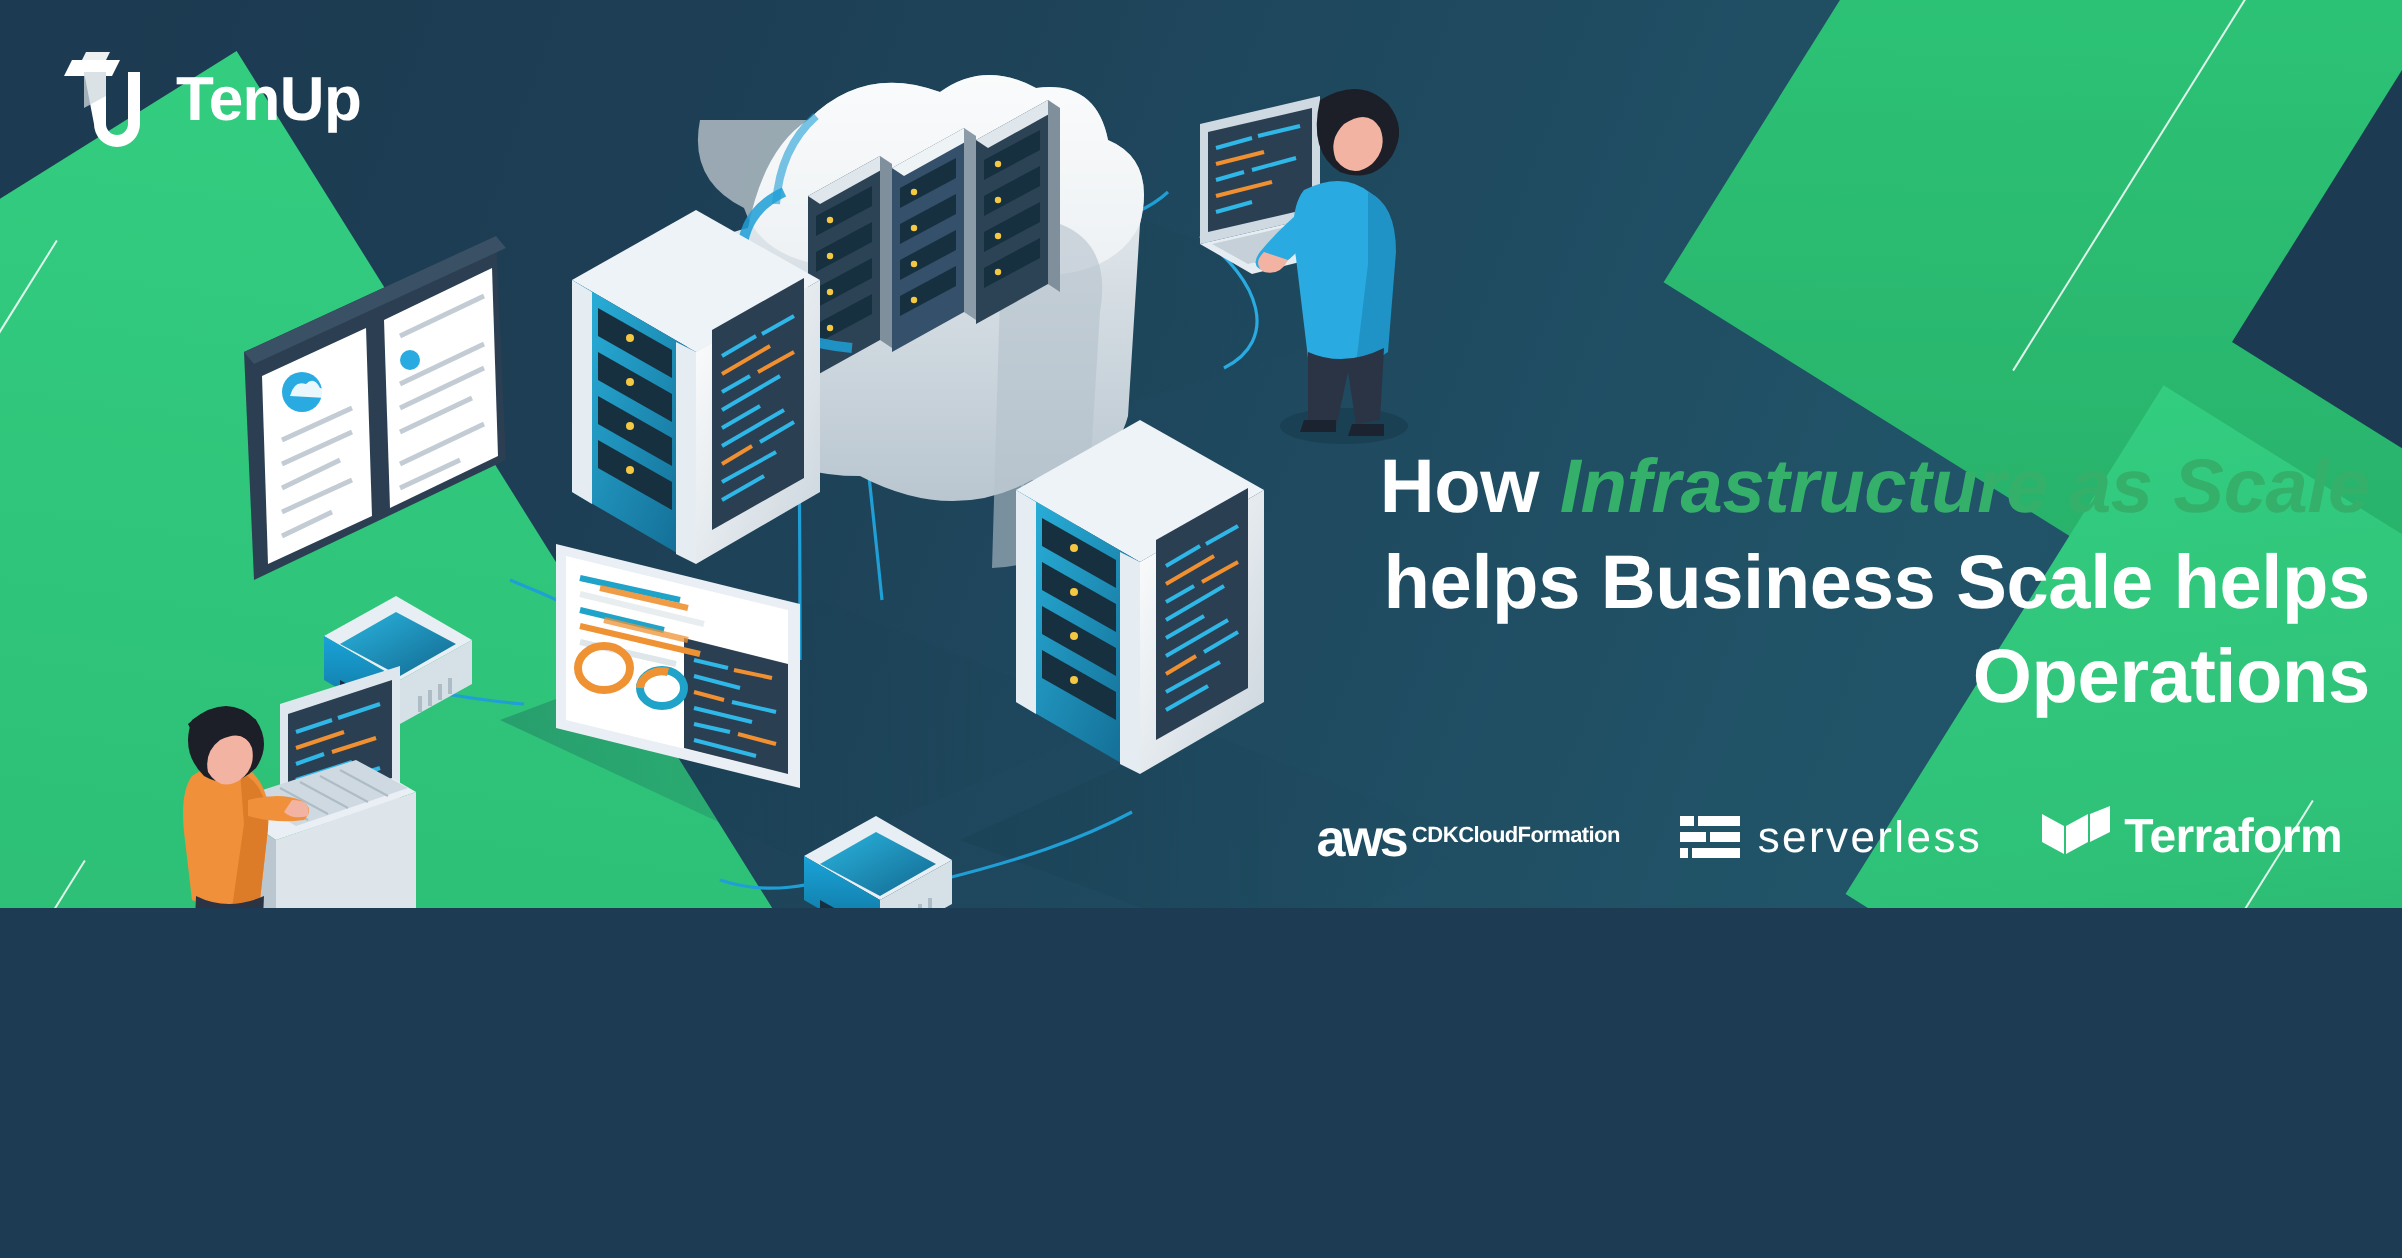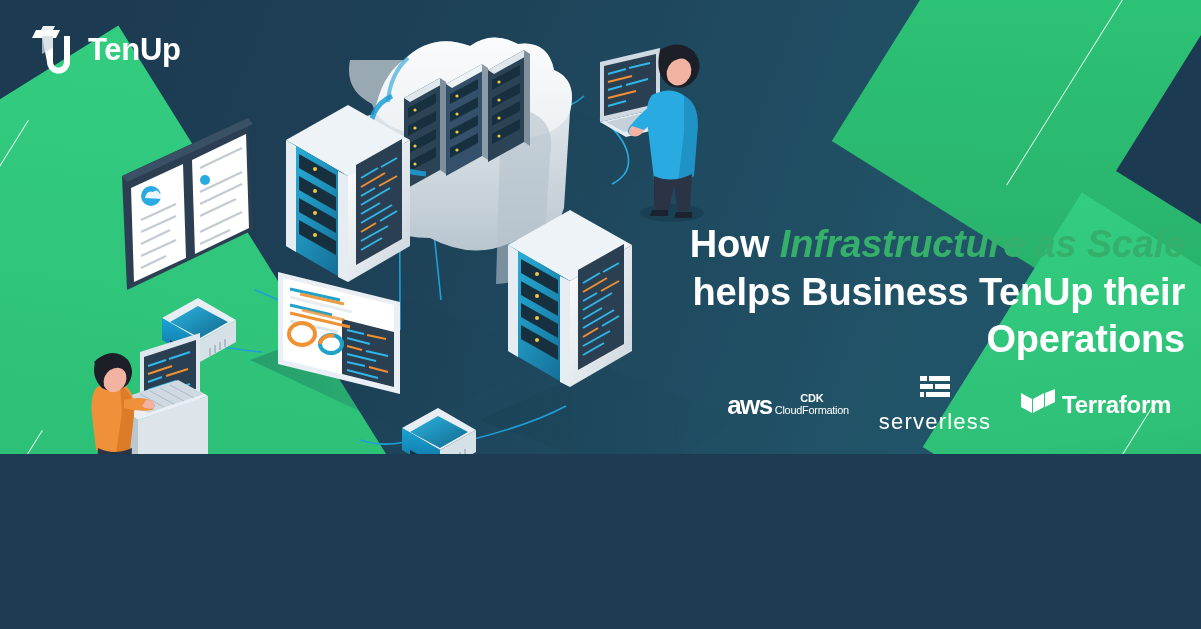--- a/index.html
+++ b/index.html
@@ -40,23 +40,23 @@
   
   .headline{
     position:absolute;right:16px;top:196px;width:520px;text-align:right;
     color:#ffffff;font-size:38px;line-height:1.24;font-weight:bold;letter-spacing:-.2px;
   }
   .headline .hl{color:#35b06a;font-style:italic;}
   
   .footer{position:absolute;right:30px;bottom:19px;display:flex;align-items:center;gap:30px;}
   .f-item{display:flex;align-items:center;gap:2px;color:#fff;}
   .aws-word{font-size:26px;font-weight:bold;letter-spacing:-1.5px;line-height:1;}
-  .cdk-stack{display:flex;flex-direction:column;line-height:1.02;margin-left:1px;text-align:center;}
+  .cdk-stack{display:flex;flex-direction:row;line-height:1.02;margin-left:1px;}
   .cdk-stack b{font-size:11px;font-weight:bold;letter-spacing:-.2px;}
-  .cdk-stack span{font-size:11px;font-weight:normal;letter-spacing:-.3px;}
+  .cdk-stack span{font-size:11px;font-weight:bold;letter-spacing:-.3px;}
   .sls-word{font-size:22px;letter-spacing:1.2px;font-weight:normal;}
   .tf-word{font-size:24px;letter-spacing:-.3px;font-weight:600;}
   
   .illo{position:absolute;left:0;top:0;width:740px;height:629px;}
 </style>
 </head>
 <body>
 
 <div class="banner">
 
@@ -431,34 +431,34 @@
       <path d="M110 370 q12 -6 16 4 q2 10 -6 16 q-10 6 -16 -4 q-2 -10 6 -16 z" fill="#f3b3a2"></path>
       <path d="M94 362 q18 -16 34 -2 q2 6 -2 12 q-12 -12 -28 -2 z" fill="#1c1f27"></path>
 
       <path d="M98 448 q16 8 34 0 l-2 44 l-12 2 l-4 -32 l-6 34 l-12 0 z" fill="#2b3445"></path>
       <path d="M96 490 l16 0 l0 6 l-18 0 z" fill="#1c2330"></path>
       <path d="M118 492 l16 0 l0 6 l-18 0 z" fill="#1c2330"></path>
     </g>
   </svg>
 
   <h1 class="headline">
-    <span>How </span><span class="hl">Infrastructure as Scale</span><span> helps Business TenUp their Operations</span>
+    <span>How </span><span class="hl">Infrastructure as Scale</span><span> helps Business Scale helps Operations</span>
   </h1>
 
   <div class="footer">
 
     <div class="f-item">
       <span class="aws-word">aws</span>
       <span class="cdk-stack">
         <b>CDK</b>
         <span>CloudFormation</span>
       </span>
     </div>
 
-    <div class="f-item" style="gap:9px;flex-direction:column;">
+    <div class="f-item" style="gap:9px;">
       <svg width="30" height="26" viewBox="0 0 30 26">
         <rect x="0" y="2" width="7" height="5" fill="#ffffff"></rect>
         <rect x="9" y="2" width="21" height="5" fill="#ffffff"></rect>
         <rect x="0" y="10" width="13" height="5" fill="#ffffff"></rect>
         <rect x="15" y="10" width="15" height="5" fill="#ffffff"></rect>
         <rect x="0" y="18" width="4" height="5" fill="#ffffff"></rect>
         <rect x="6" y="18" width="24" height="5" fill="#ffffff"></rect>
       </svg>
       <span class="sls-word">serverless</span>
     </div>

